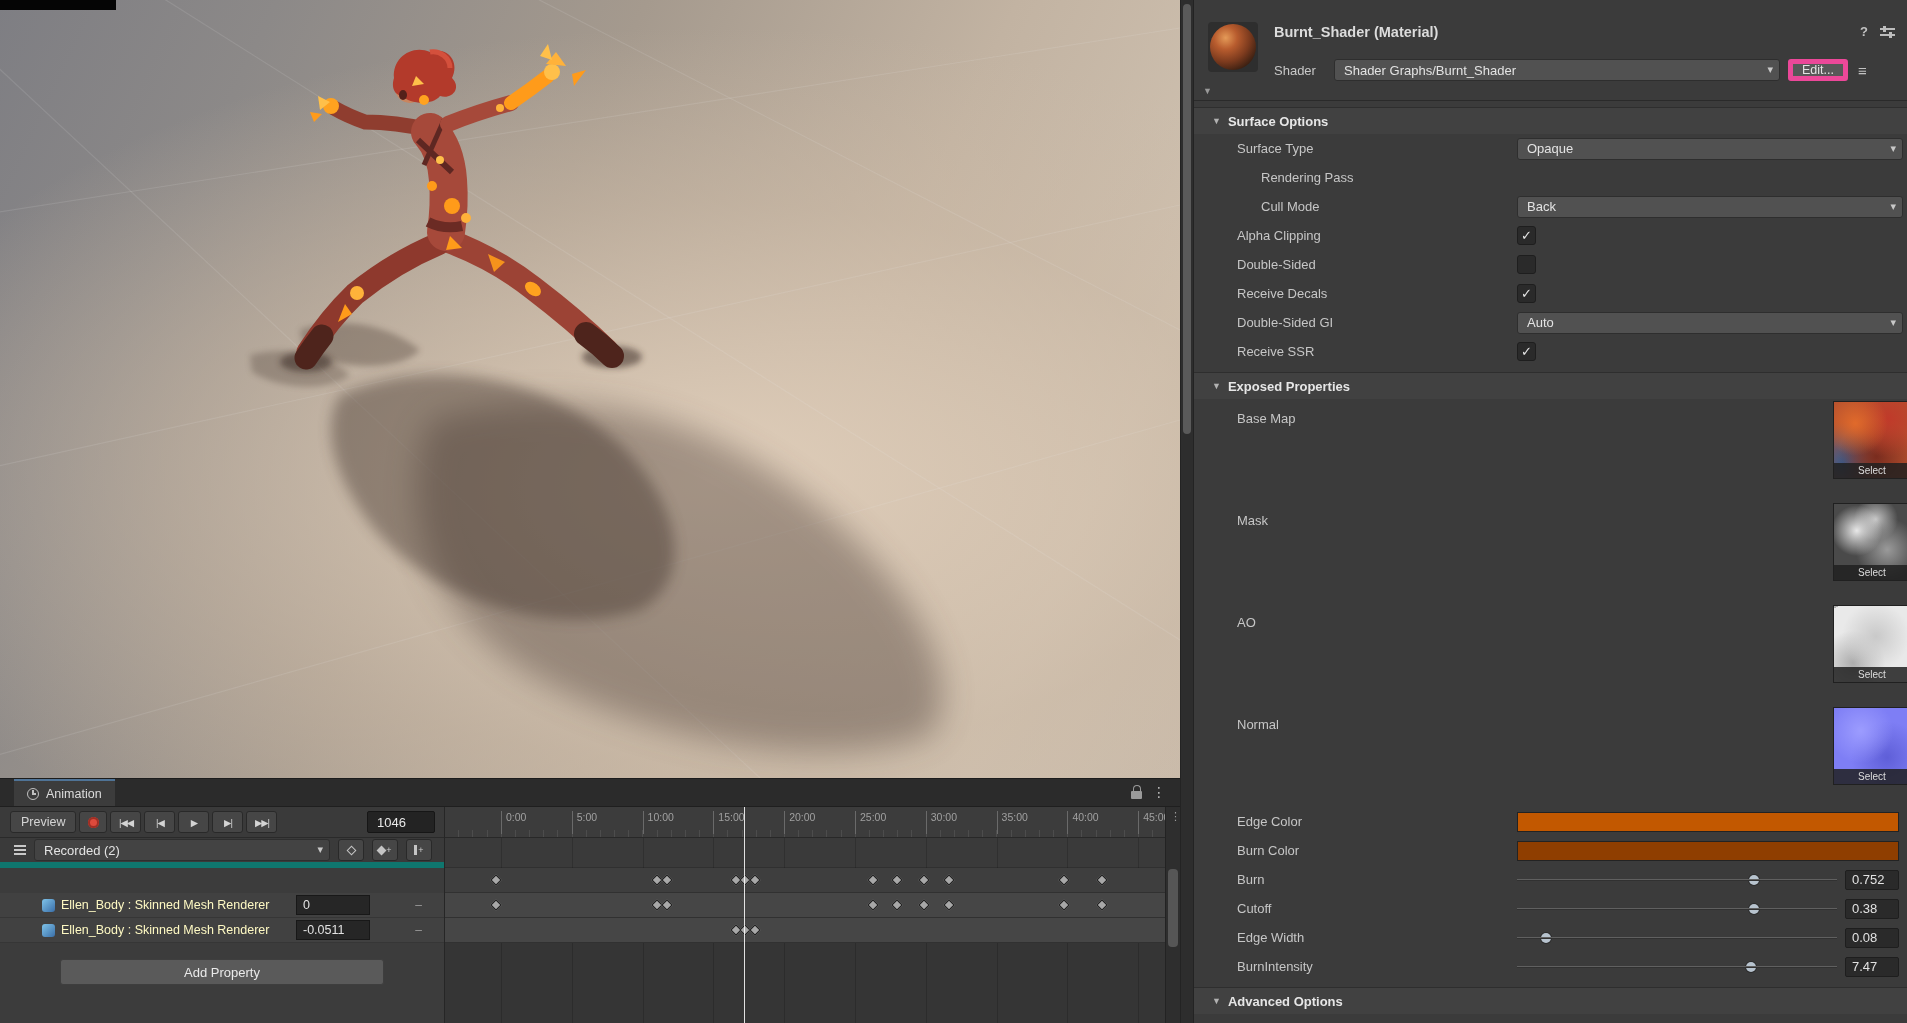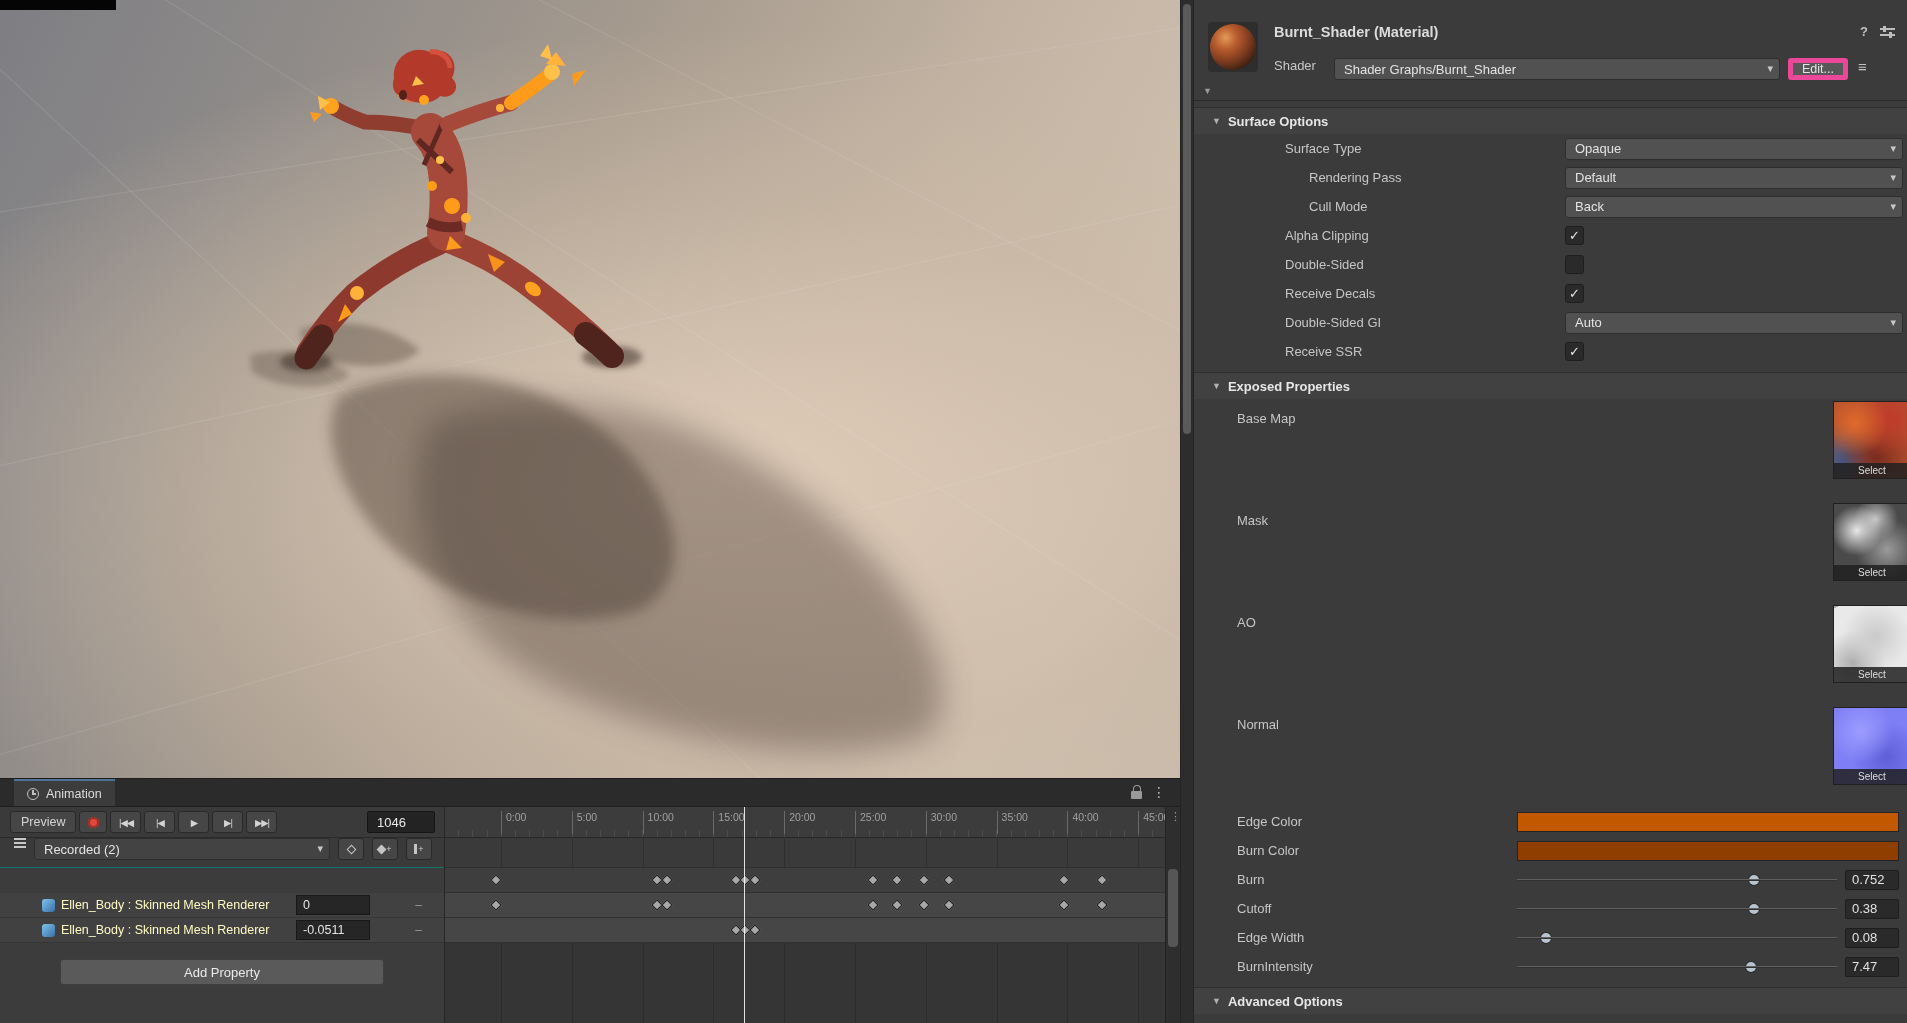--- a/index.html
+++ b/index.html
@@ -25,36 +25,36 @@
   .ins-header{position:relative;height:100px;border-bottom:1px solid #2a2a2a;background:#3b3b3b;}
   .mat-icon{position:absolute;left:14px;top:22px;width:50px;height:50px;border-radius:4px;background:#2e2e2e;}
   .mat-icon::before{content:"";position:absolute;inset:2px;border-radius:50%;
     background:radial-gradient(circle at 34% 30%, #e49a58 0%, #b85c2e 26%, #7d3b1e 54%, #3c2012 78%, #201510 100%);}
   .ins-title{position:absolute;left:80px;top:24px;font-size:14.5px;font-weight:600;color:#dcdcdc;}
   .hdr-icons{position:absolute;right:12px;top:24px;display:flex;gap:12px;align-items:center;color:#c2c2c2;}
   .help-glyph{font-size:13px;font-weight:bold;}
   .sliders-icon{position:relative;width:15px;height:13px;display:inline-block;}
   .sliders-icon::before{content:"";position:absolute;left:0;right:0;top:3px;height:2px;background:#bdbdbd;box-shadow:0 6px 0 #bdbdbd;}
   .sliders-icon::after{content:"";position:absolute;top:1px;left:3px;width:3px;height:6px;background:#bdbdbd;box-shadow:6px 6px 0 #bdbdbd;}
-  .shader-row{position:absolute;left:80px;top:58px;right:2px;height:24px;display:flex;gap:8px;}
+  .shader-row{position:absolute;left:80px;top:58px;right:2px;height:24px;display:flex;align-items:center;gap:8px;}
   .shader-label{width:52px;font-size:13px;color:#c8c8c8;}
   .udd{height:22px;background:#515151;border:1px solid #2e2e2e;border-radius:3px;display:flex;align-items:center;
        padding:0 9px;color:#e3e3e3;font-size:13px;position:relative;box-sizing:border-box;white-space:nowrap;overflow:hidden;}
   .udd::after{content:"▾";position:absolute;right:6px;top:3px;color:#c8c8c8;font-size:11px;}
   .shader-dd{width:446px;}
   .edit-btn{width:60px;height:22px;background:#585858;border:5px solid #ec4899;border-radius:3px;color:#e4e4e4;
        font-size:12.5px;display:flex;align-items:center;justify-content:center;box-sizing:border-box;}
   .list-icon{font-size:15px;color:#c2c2c2;margin-left:2px;}
   .preview-foldout{position:absolute;left:9px;bottom:4px;font-size:9px;color:#9a9a9a;}
 
   .sec{height:26px;margin-top:6px;display:flex;align-items:center;gap:7px;padding-left:18px;
        border-top:1px solid #2e2e2e;background:#414141;font-weight:bold;color:#e6e6e6;font-size:13px;}
   .sec .tri{color:#b2b2b2;font-size:9px;}
 
-  .irow{height:29px;display:flex;align-items:center;padding-left:43px;margin-left:48px;}
+  .irow{height:29px;display:flex;align-items:center;padding-left:43px;}
   .ilab{width:280px;flex:none;font-size:13px;color:#c6c6c6;white-space:nowrap;overflow:hidden;}
   .irow.indent{padding-left:67px;} .irow.indent .ilab{width:256px;}
   .ictl{flex:1;display:flex;align-items:center;padding-right:4px;min-width:0;}
   .ictl .udd{flex:1;}
   .ucheck{width:19px;height:19px;background:#2a2a2a;border:1px solid #1e1e1e;border-radius:3px;box-sizing:border-box;
       display:flex;align-items:center;justify-content:center;color:#e6e6e6;font-size:13px;}
   .ucheck.on::after{content:"✓";}
 
   .trow{height:102px;position:relative;padding-left:43px;padding-top:12px;box-sizing:border-box;}
   .trow .ilab{display:block;}
@@ -104,22 +104,22 @@
       display:flex;align-items:center;padding-left:10px;gap:3px;box-sizing:border-box;}
   .tbtn{height:22px;background:#464646;border:1px solid #292929;border-radius:3px;color:#d4d4d4;display:flex;
       align-items:center;justify-content:center;box-sizing:border-box;}
   .pv-btn{padding:0 10px;font-size:12.5px;}
   .rec-btn{width:28px;}
   .rec-dot{width:11px;height:11px;border-radius:50%;background:#dd4a3c;box-shadow:inset 0 0 0 2px #9e2f25;}
   .tr-btn{width:31px;font-size:9.5px;letter-spacing:-1px;}
   .frame-field{margin-left:auto;margin-right:9px;width:68px;height:22px;background:#232323;border:1px solid #161616;
       border-radius:2px;color:#e8e8e8;font-size:13px;display:flex;align-items:center;padding-left:9px;box-sizing:border-box;}
 
-  .cliprow{position:absolute;left:0;top:59px;width:444px;height:30px;background:#3a3a3a;border-bottom:1px solid #0f766e;
-      display:flex;align-items:flex-start;padding-left:14px;gap:8px;box-sizing:border-box;}
+  .cliprow{position:absolute;left:0;top:59px;width:444px;height:30px;background:#3a3a3a;border-bottom:6px solid #0f766e;
+      display:flex;align-items:center;padding-left:14px;gap:8px;box-sizing:border-box;}
   .clip-icon{width:12px;height:10px;background:linear-gradient(#c8c8c8 0 2px,transparent 2px 4px,#c8c8c8 4px 6px,transparent 6px 8px,#c8c8c8 8px 10px);}
   .clip-dd{width:296px;background:#434343;}
   .mini-btn{width:26px;height:22px;background:#464646;border:1px solid #292929;border-radius:3px;display:flex;
       align-items:center;justify-content:center;gap:1px;box-sizing:border-box;color:#cccccc;}
   .kd{width:7px;height:7px;background:#c4c4c4;transform:rotate(45deg);display:inline-block;}
   .kd.hollow{background:transparent;border:1.5px solid #c4c4c4;box-sizing:border-box;}
   .ev-bar{width:3px;height:10px;background:#c4c4c4;display:inline-block;}
   .mini-plus{font-size:9px;line-height:9px;}
 
   .leftcol{position:absolute;left:0;top:89px;width:444px;bottom:0;background:#3c3c3c;box-sizing:border-box;}
@@ -265,25 +265,20 @@
     <div class="irow">
       <span class="ilab">Surface Type</span>
       <div class="ictl">
           <div class="udd">
             <span>Opaque</span>
           </div>
         </div>
     </div>
     <div class="irow indent">
       <span class="ilab">Rendering Pass</span>
-      <div class="ictl">
-          <div class="udd">
-            <span>Default</span>
-          </div>
-        </div>
     </div>
     <div class="irow indent">
       <span class="ilab">Cull Mode</span>
       <div class="ictl">
           <div class="udd">
             <span>Back</span>
           </div>
         </div>
     </div>
     <div class="irow">

